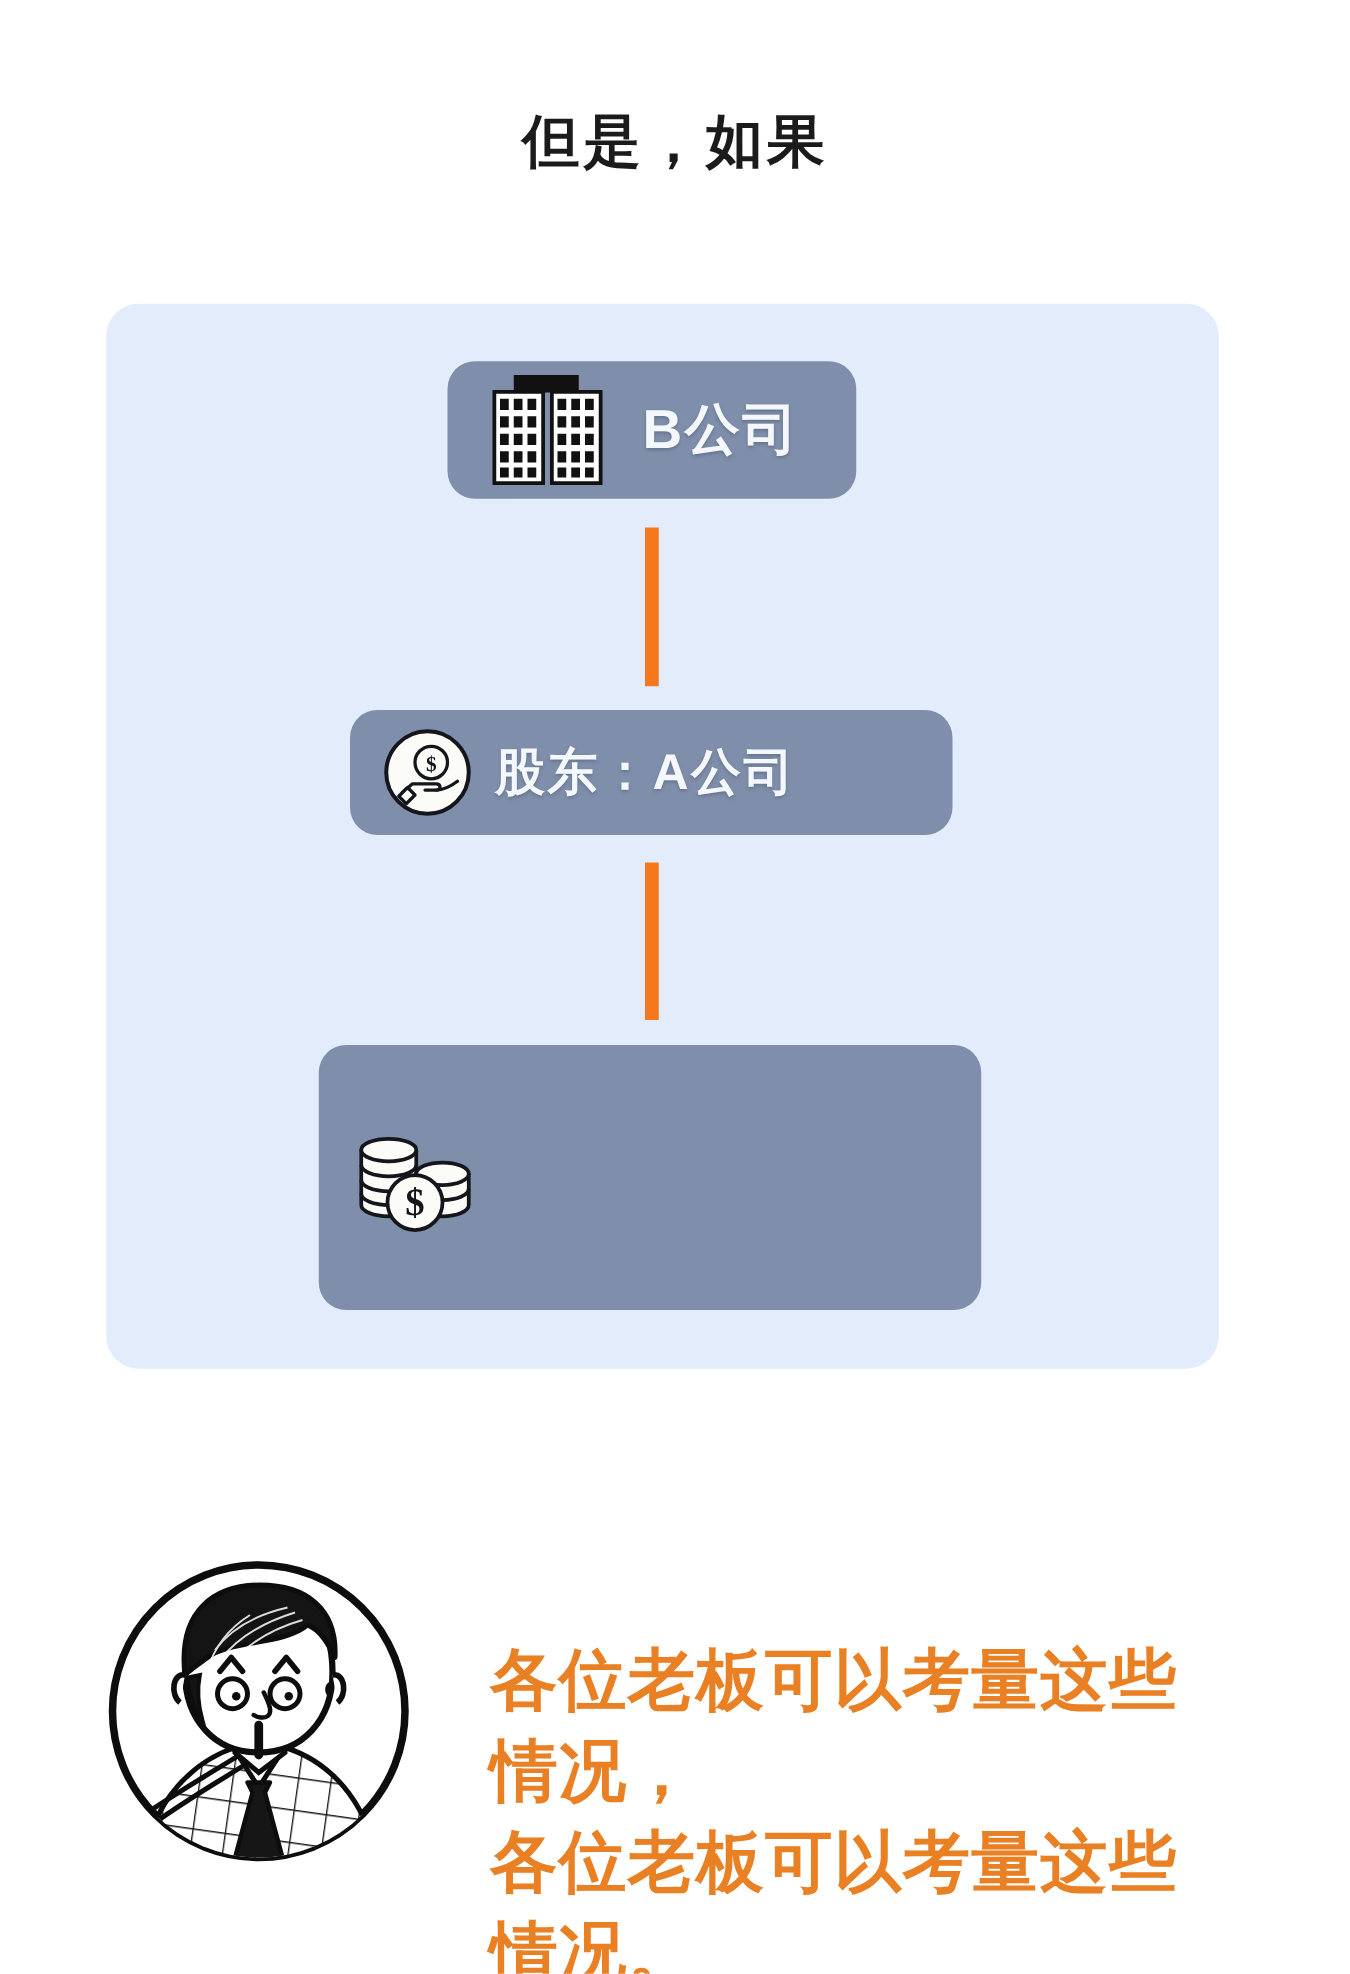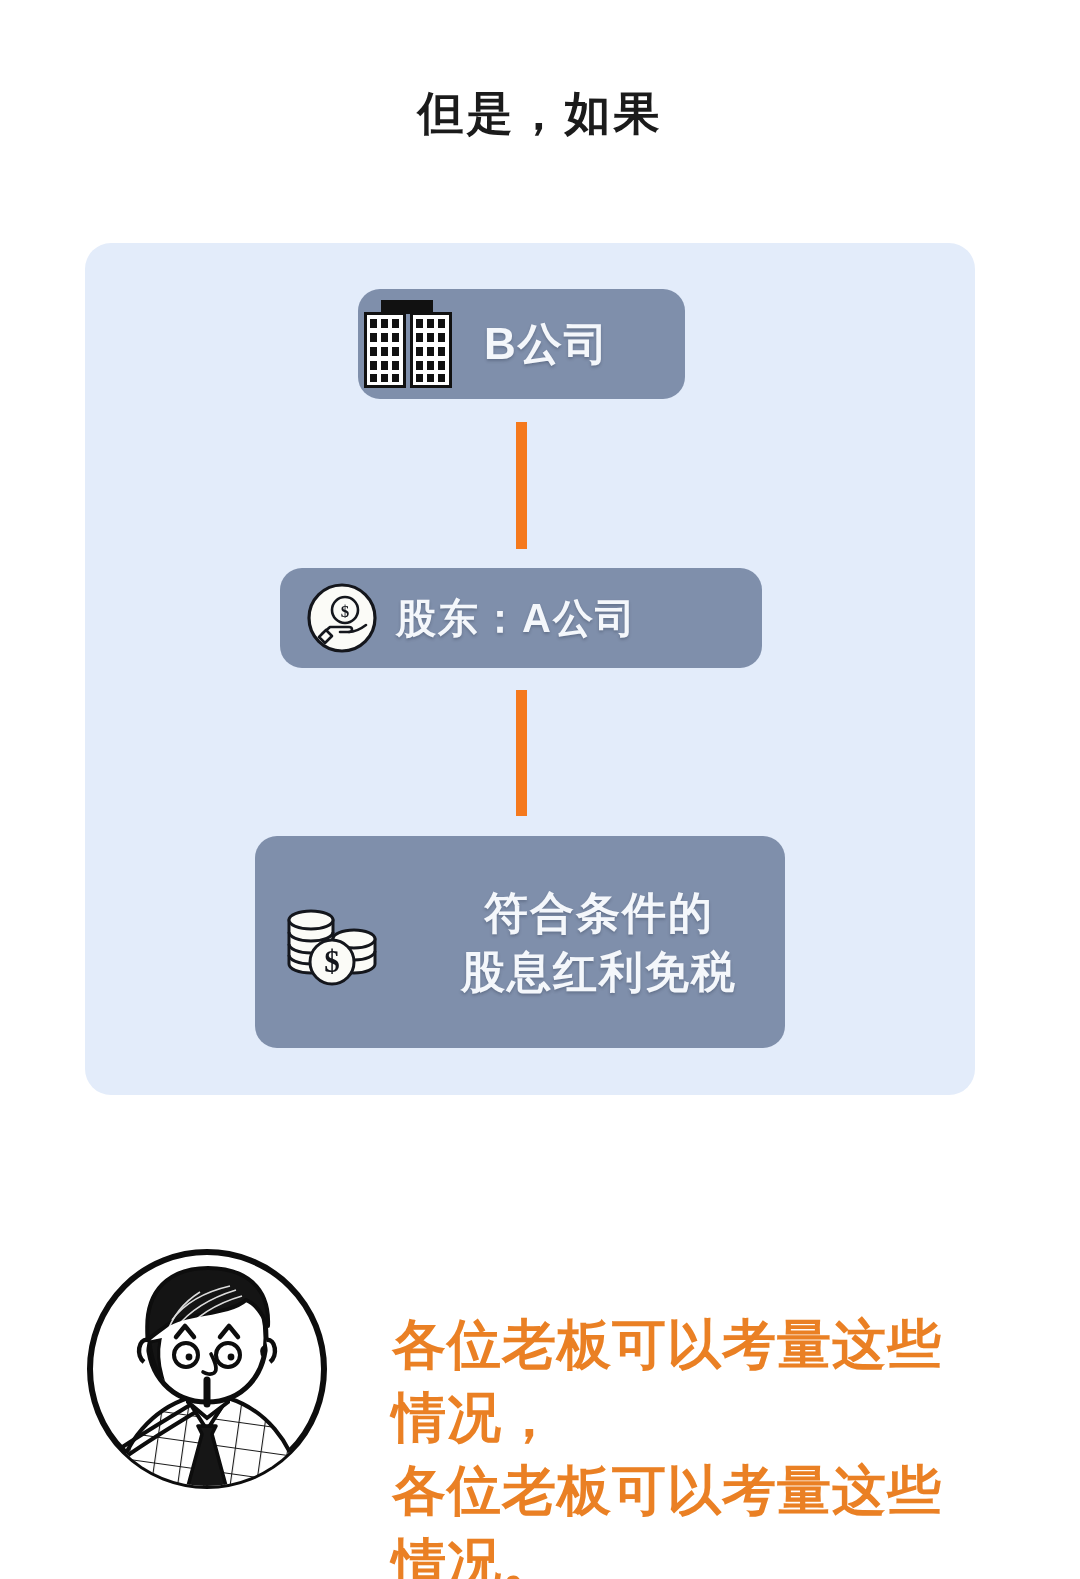--- a/index.html
+++ b/index.html
@@ -63,20 +63,21 @@
     line-height: 1.22;
     text-shadow: 0 2px 3px rgba(40,50,70,0.30);
   }
 
   
   #node-company-b {
     left: 358px;
     top: 289px;
     width: 327px;
     height: 110px;
+    padding-left: 30px;
   }
   #node-company-b .node-label {
     font-size: 44px;
     margin-left: 26px;
   }
 
   
   #node-shareholder-a {
     left: 280px;
     top: 568px;
@@ -219,24 +220,20 @@
           <path d="M8 52 a22 9 0 0 0 44 0" fill="none"></path>
           <path d="M8 63 a22 9 0 0 0 44 0" fill="none"></path>
           <path d="M52 47 v25 a21 9 0 0 0 42 0 v-25 z"></path>
           <ellipse cx="73" cy="47" rx="21" ry="9"></ellipse>
           <path d="M52 59 a21 9 0 0 0 42 0" fill="none"></path>
           <circle cx="51" cy="70" r="22"></circle>
         </g>
         <text x="51" y="80" text-anchor="middle" font-family="'Liberation Serif', serif" font-size="31" font-weight="bold" fill="#14161c">$</text>
       </svg>
     </span>
-    <span class="node-label">
-      <span class="line">符合条件的</span>
-      <span class="line">股息红利免税</span>
-    </span>
   </div>
 
 </div>
 
 <div class="avatar-wrap">
   <svg width="255" height="255" viewBox="0 0 255 255" aria-hidden="true">
     <defs>
       <clipPath id="avatarClip">
           <circle cx="127" cy="127" r="117"></circle>
         </clipPath>

